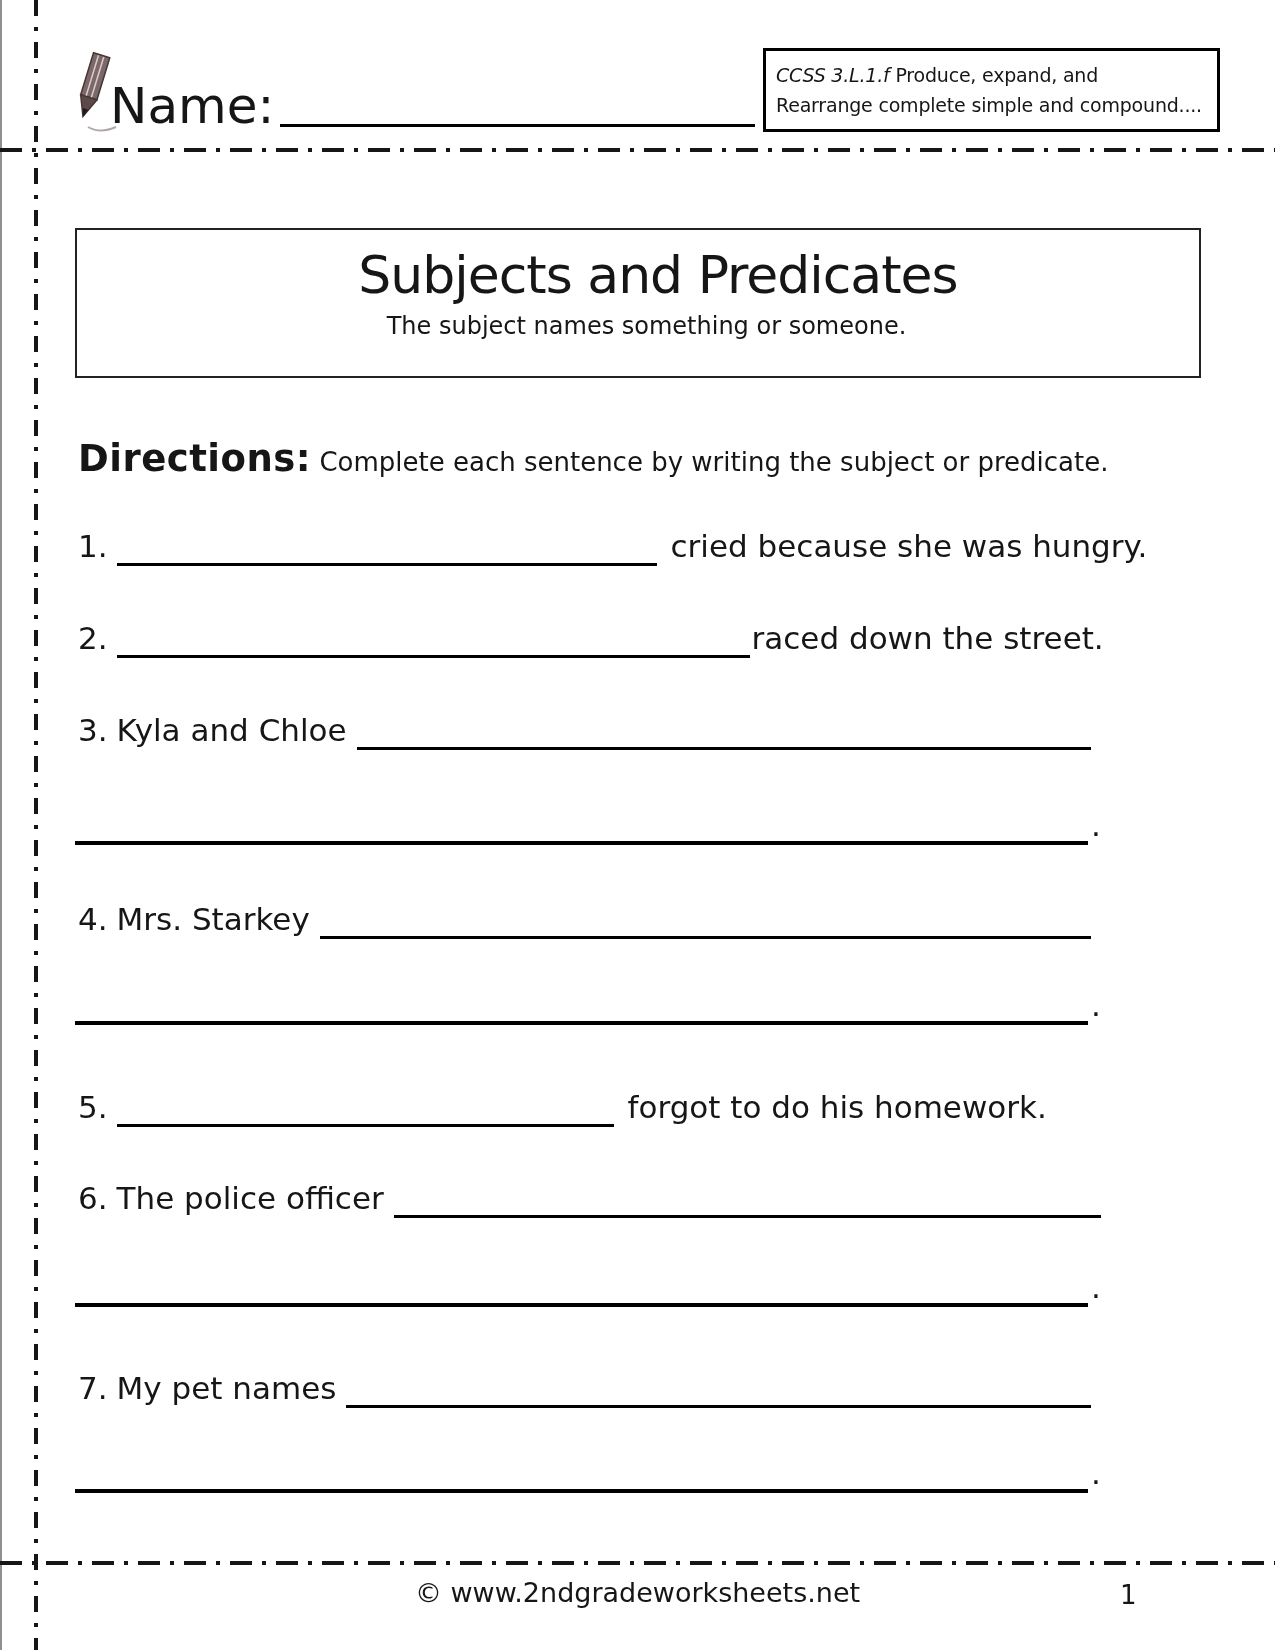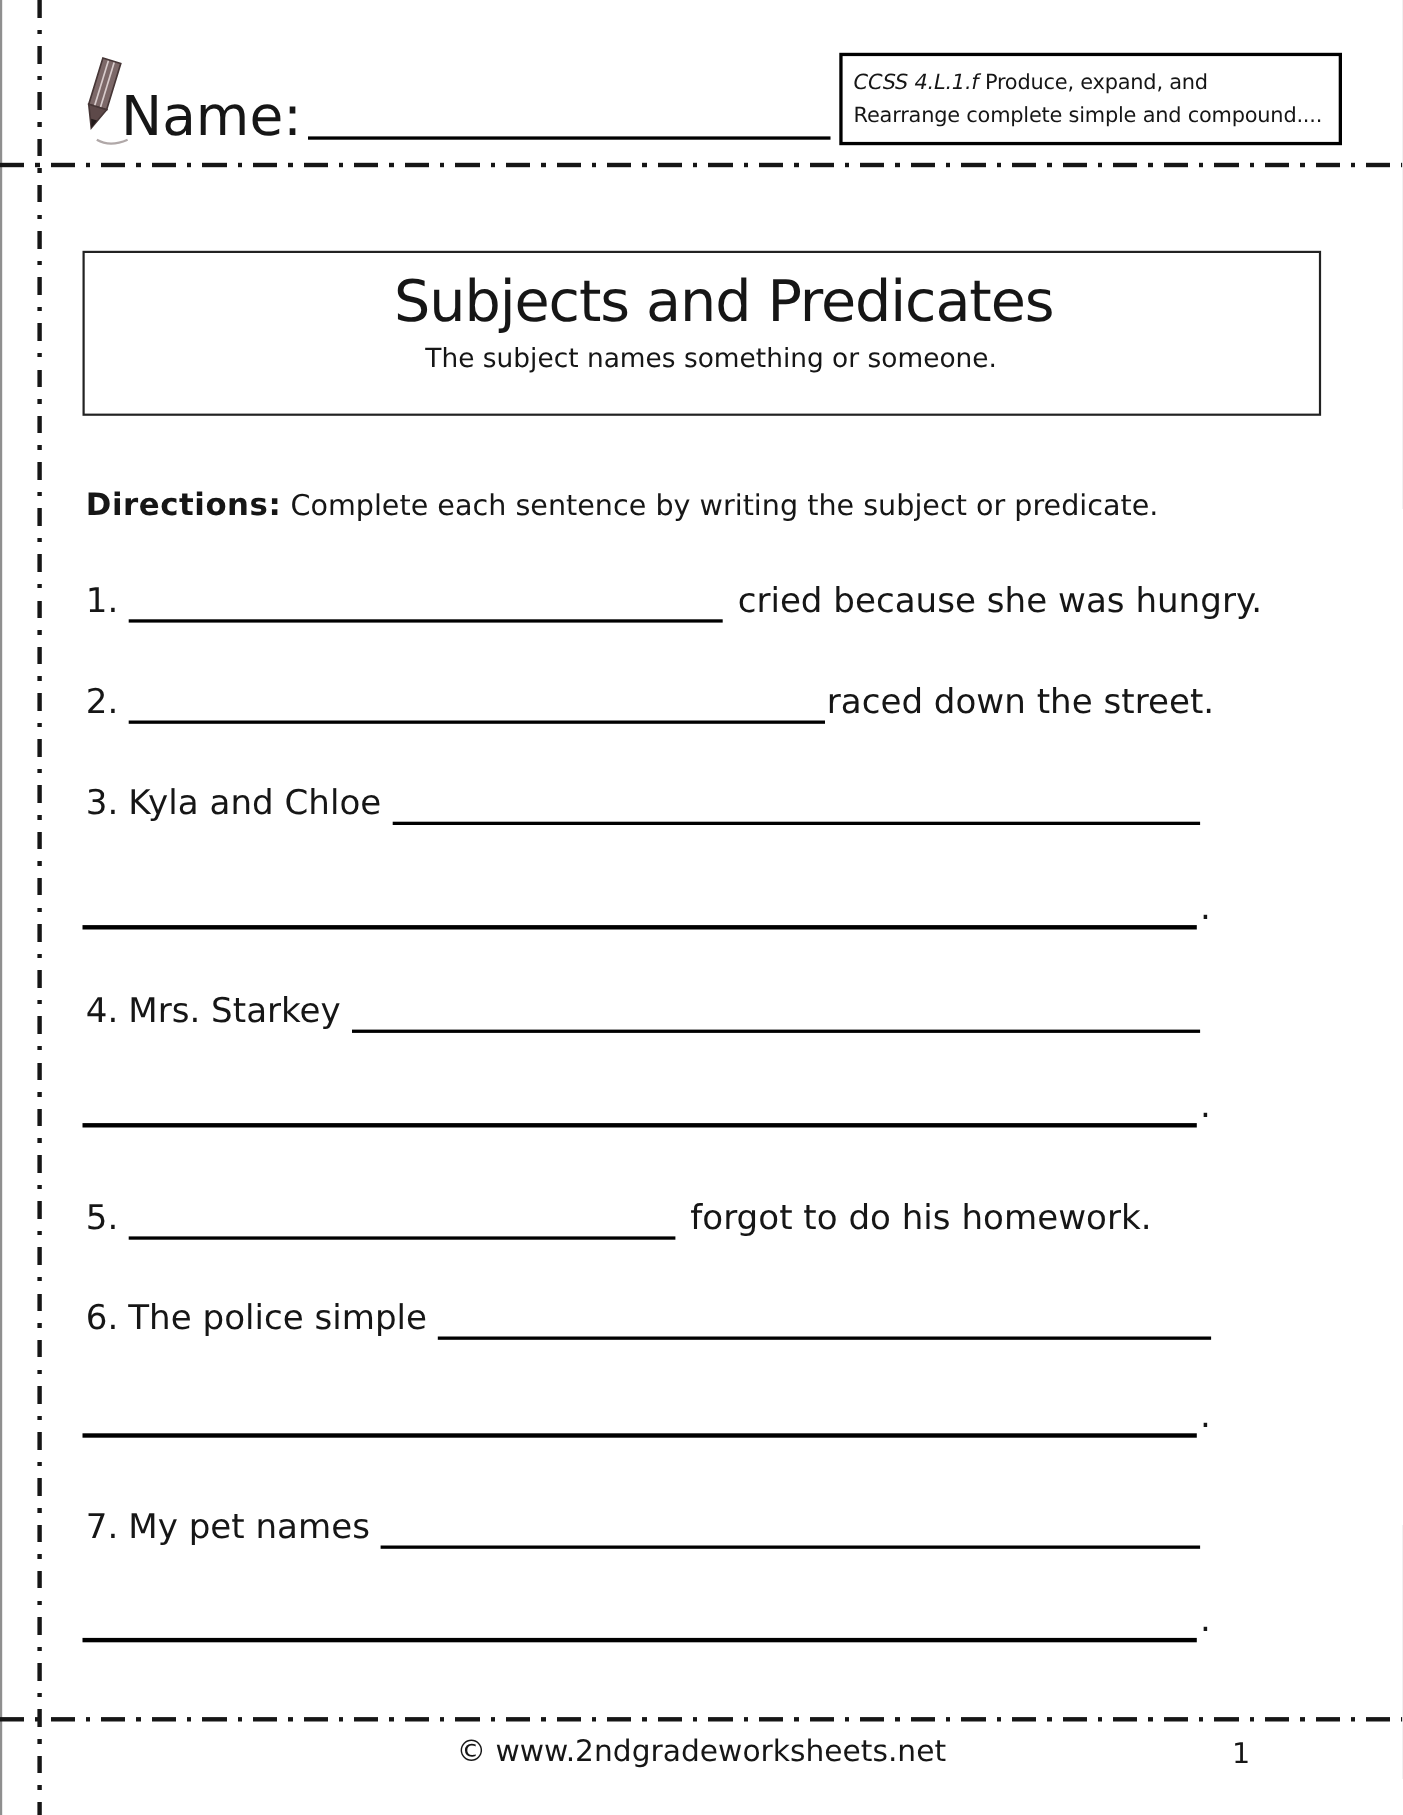--- a/index.html
+++ b/index.html
@@ -47,21 +47,21 @@
   
   .title-box{
     position:absolute;left:75px;top:228px;width:1126px;height:150px;
     border:2px solid #222;box-sizing:border-box;text-align:center;
   }
   .title{font-size:52px;letter-spacing:-1px;line-height:62px;margin-top:14px;padding-left:40px;}
   .subtitle{font-size:24px;line-height:30px;margin-top:5px;padding-left:17px;}
 
   
   .directions{position:absolute;left:78px;top:442px;font-size:26px;line-height:34px;}
-  .directions b{font-size:28px;letter-spacing:0.5px;margin-top:12px;}
+  .directions b{font-size:37px;letter-spacing:0.5px;margin-top:12px;}
 
   
   .row{
     position:absolute;left:78px;height:40px;
     display:flex;align-items:flex-end;line-height:40px;
     font-size:31px;white-space:nowrap;
   }
   .row .num{margin-right:9px;}
   .blank{height:40px;border-bottom:3px solid #000;box-sizing:border-box;}
   .row.lead .blank{flex:1 1 auto;margin-left:10px;}
@@ -110,21 +110,21 @@
       <path d="M 22 77 Q 34 84 50 77" stroke="#b0a8a8" stroke-width="2" fill="none"></path>
     </svg>
   </div>
 
   <div class="name-row">
     <span class="name-label">Name:</span>
     <span class="name-line"></span>
   </div>
 
   <div class="ccss-box">
-    <div><span class="ccss-code">CCSS 4.L.1.f</span><span> Produce, expand, and</span></div>
+    <div><span class="ccss-code">CCSS 3.L.1.f</span><span> Produce, expand, and</span></div>
     <div>Rearrange complete simple and compound....</div>
   </div>
 
   <div class="title-box">
     <div class="title">Subjects and Predicates</div>
     <div class="subtitle">The subject names something or someone.</div>
   </div>
 
   <div class="directions">
     <b>Directions:</b>
@@ -164,21 +164,21 @@
   </div>
 
   <div class="row r5">
     <span class="num">5.</span>
     <span class="blank"></span>
     <span>forgot to do his homework.</span>
   </div>
 
   <div class="row lead r6">
     <span class="num">6.</span>
-    <span>The police simple</span>
+    <span>The police officer</span>
     <span class="blank"></span>
   </div>
   <div class="row cont r6c">
     <span class="blank"></span>
     <span class="period">.</span>
   </div>
 
   <div class="row lead r7">
     <span class="num">7.</span>
     <span>My pet names</span>

